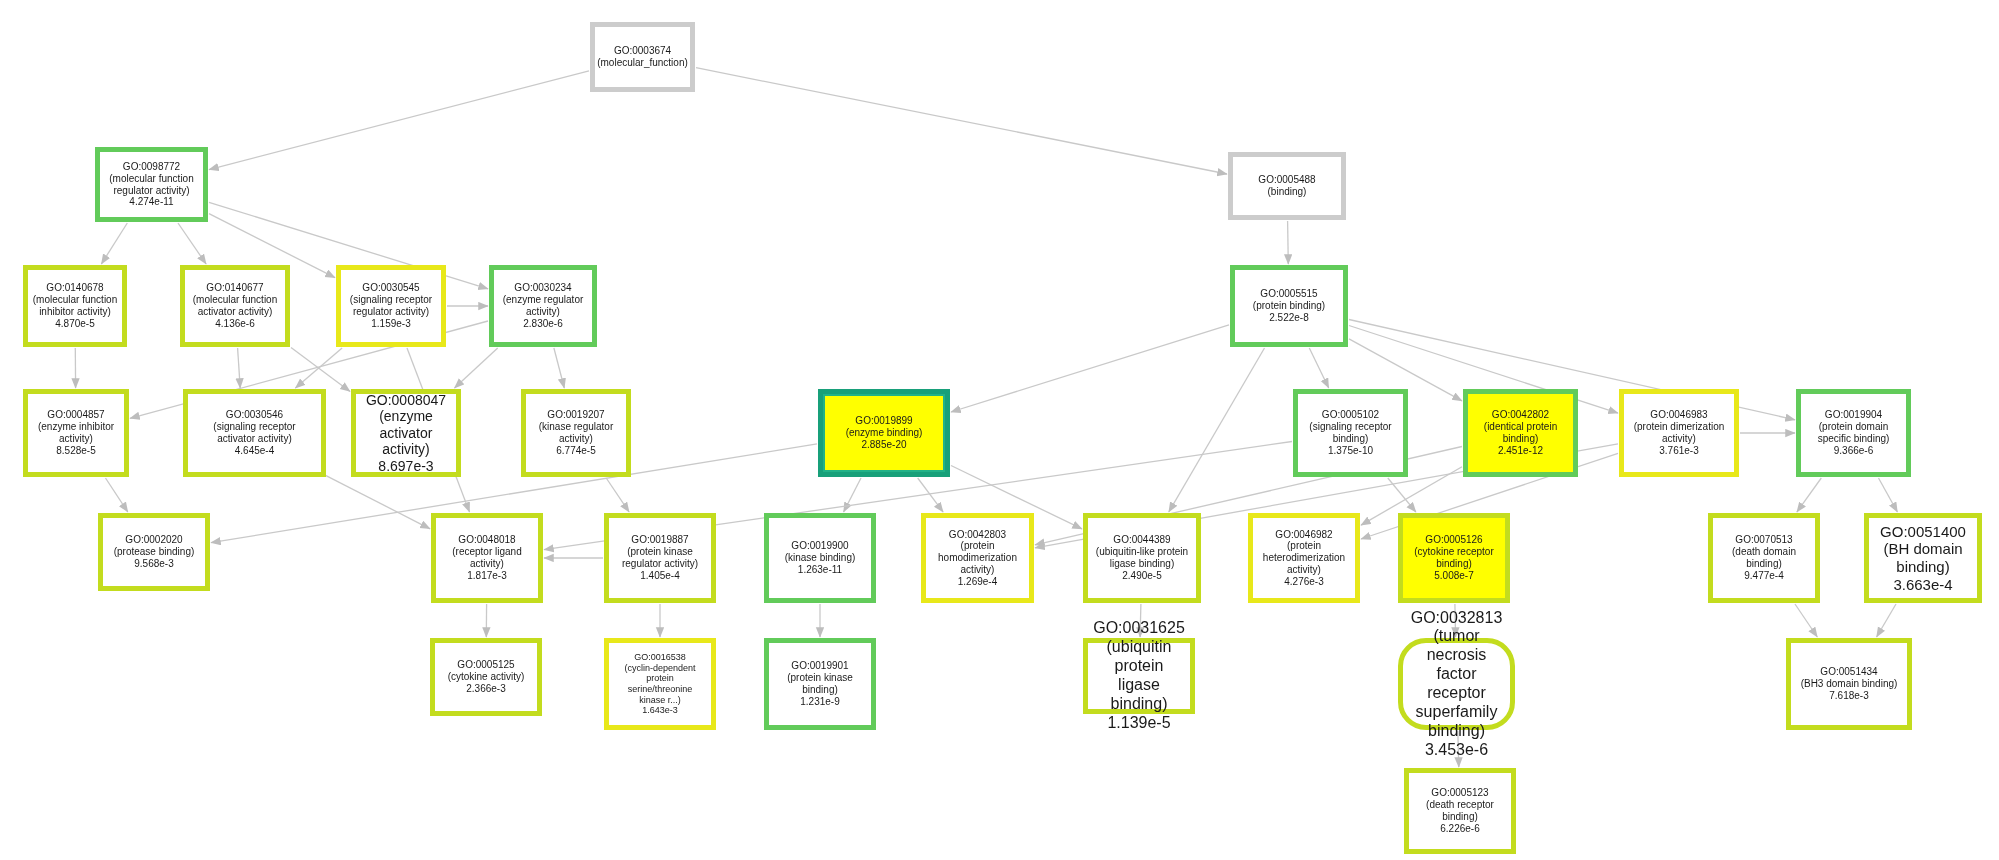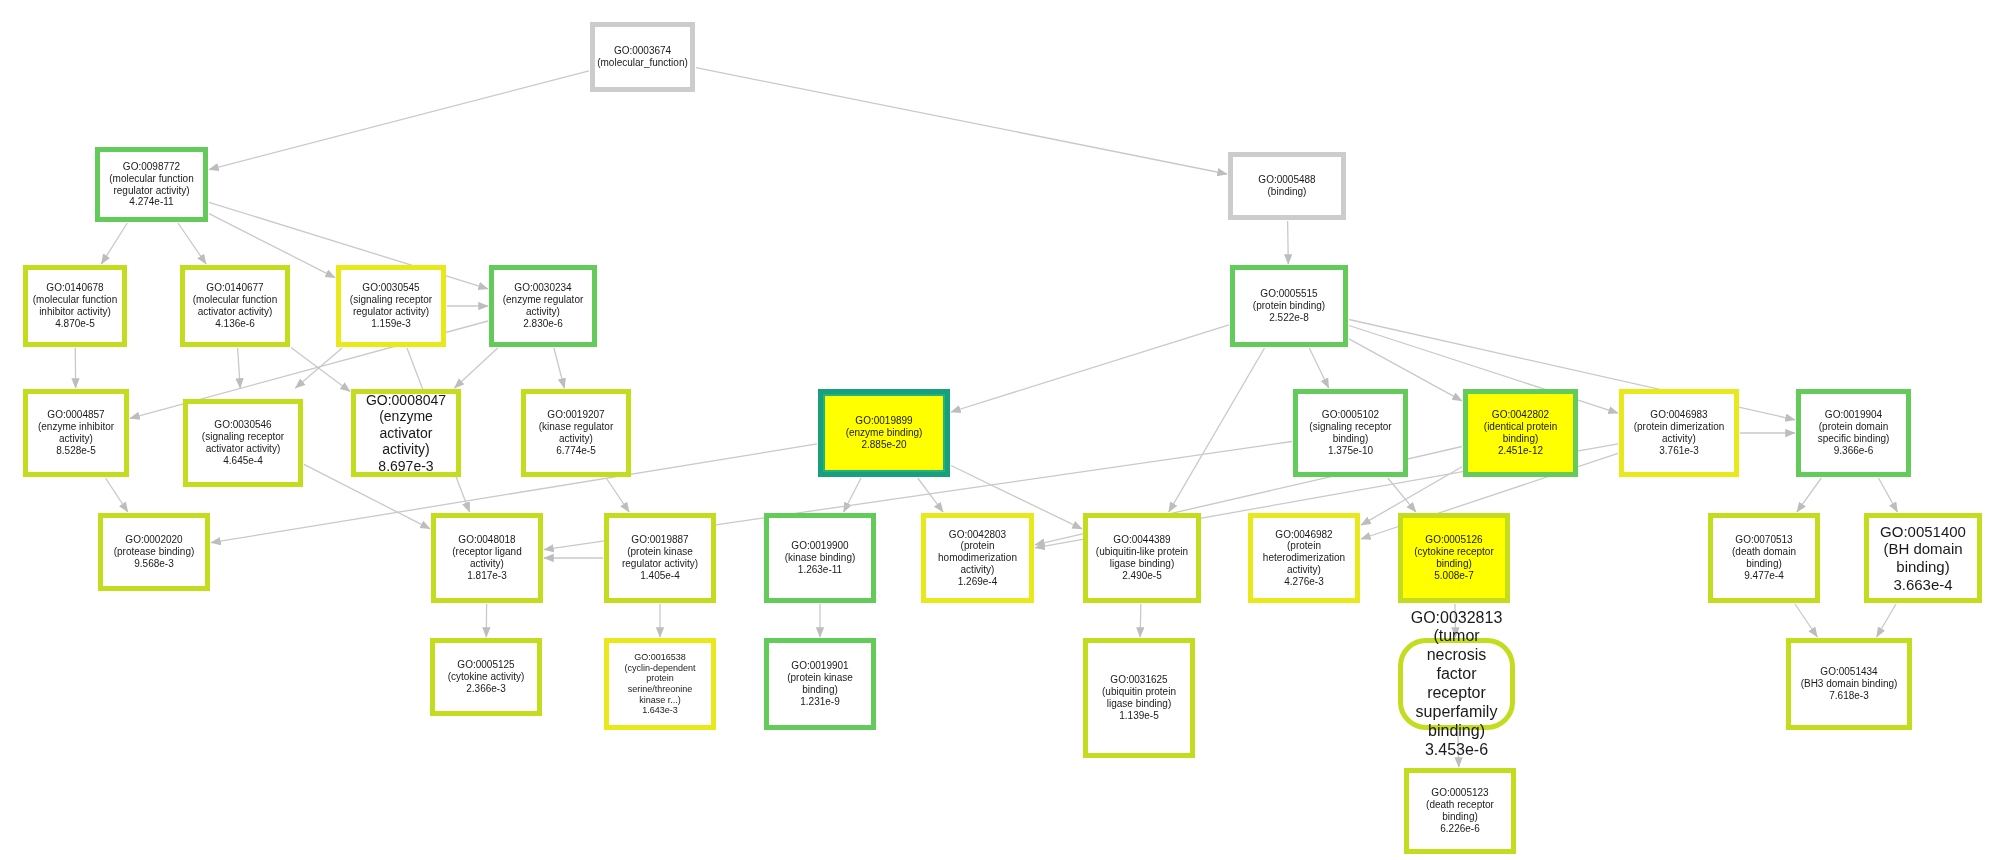--- a/index.html
+++ b/index.html
@@ -121,21 +121,21 @@
         <span class="lbl">GO:0005515
 (protein binding)
 2.522e-8</span>
       </div>
       <div class="node bw-chart" style="left: 23px; top: 389px; width: 106px; height: 88px; font-size: 10px;">
         <span class="lbl">GO:0004857
 (enzyme inhibitor
 activity)
 8.528e-5</span>
       </div>
-      <div class="node bw-chart" style="left: 183px; top: 389px; width: 120px; height: 88px; font-size: 10px; margin-top: 10px;">
+      <div class="node bw-chart" style="left: 183px; top: 389px; width: 143px; height: 88px; font-size: 10px;">
         <span class="lbl">GO:0030546
 (signaling receptor
 activator activity)
 4.645e-4</span>
       </div>
       <div class="node bw-chart" style="left: 351px; top: 389px; width: 110px; height: 88px; font-size: 14px;">
         <span class="lbl">GO:0008047
 (enzyme activator
 activity)
 8.697e-3</span>
@@ -246,21 +246,21 @@
 serine/threonine
 kinase r...)
 1.643e-3</span>
       </div>
       <div class="node bw-green" style="left: 764px; top: 638px; width: 112px; height: 92px; font-size: 10px;">
         <span class="lbl">GO:0019901
 (protein kinase
 binding)
 1.231e-9</span>
       </div>
-      <div class="node bw-chart" style="left: 1083px; top: 638px; width: 112px; height: 120px; font-size: 10px;">
+      <div class="node bw-chart" style="left: 1083px; top: 638px; width: 112px; height: 76px; font-size: 16px;">
         <span class="lbl">GO:0031625
 (ubiquitin protein
 ligase binding)
 1.139e-5</span>
       </div>
       <div class="node bw-chart" style="left: 1398px; top: 638px; width: 117px; height: 92px; font-size: 16px; border-radius: 28px;">
         <span class="lbl">GO:0032813
 (tumor necrosis
 factor receptor
 superfamily binding)

